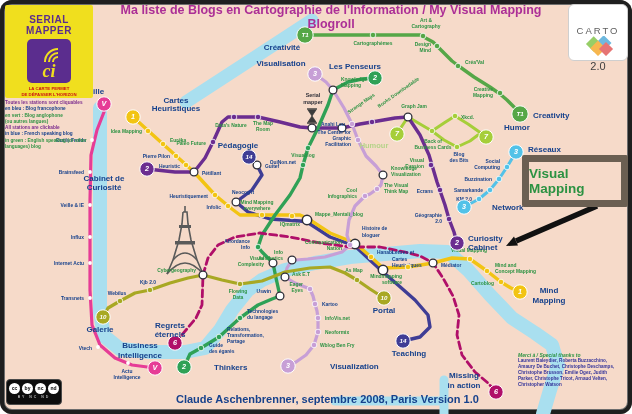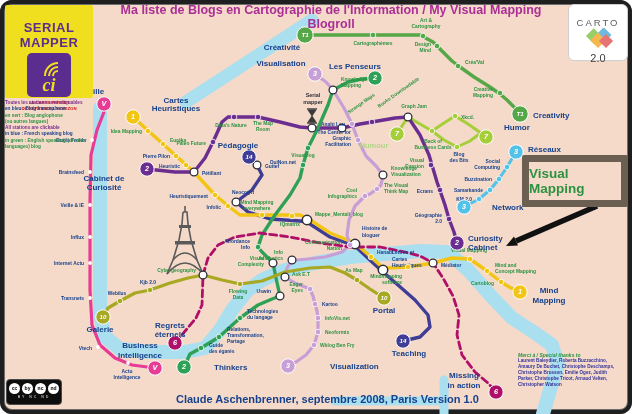--- a/index.html
+++ b/index.html
@@ -3,25 +3,25 @@
 <meta charset="utf-8">
 <style>
   html,body{margin:0;padding:0;background:#ffffff;}
   .screen{position:relative;width:632px;height:414px;background:#F6DAC9;border-radius:12px;overflow:hidden;
     box-shadow: inset 0 0 0 4px #1f1f1f, inset 0 0 0 5px #6e6e6e;
     font-family:"Liberation Sans", sans-serif;}
   #map-svg{position:absolute;left:0;top:0;}
   .page-title{position:absolute;left:96px;top:3px;width:470px;text-align:center;
     font-size:12.5px;font-weight:bold;color:#AC2F96;}
   .sm-logo{position:absolute;left:5px;top:5px;width:88px;height:93px;background:#F0DF1E;border-radius:2px;text-align:center;}
-  .sm-title{margin-top:15px;font-size:13px;font-weight:bold;letter-spacing:.5px;color:#5B2D8E;text-transform:uppercase;}
+  .sm-title{margin-top:9px;font-size:10px;font-weight:bold;letter-spacing:.5px;color:#5B2D8E;text-transform:uppercase;}
   .sm-tagline{margin-top:2px;font-size:4.3px;line-height:5.6px;font-weight:bold;color:#CC1111;text-transform:uppercase;}
   .carto-logo{position:absolute;left:568px;top:4px;width:60px;height:57px;background:#fff;border:1px solid #cfcfcf;
     border-radius:6px;text-align:center;box-sizing:border-box;}
-  .carto-name{margin-top:12px;font-size:9.5px;letter-spacing:2px;color:#5f5f5f;}
+  .carto-name{margin-top:20px;font-size:9.5px;letter-spacing:2px;color:#5f5f5f;}
   .carto-version{font-size:11px;color:#3f3f3f;}
   .legend{position:absolute;left:5px;top:100px;width:112px;font-size:4.7px;line-height:6.3px;font-weight:bold;}
   .hl-box{position:absolute;left:522px;top:155px;width:106px;height:52px;border:7px solid #6B5F52;border-radius:2px;
     background:#F6DAC9;box-sizing:border-box;display:flex;align-items:center;justify-content:center;}
   .hl-box span{font-size:13.5px;font-weight:bold;color:#2C9242;}
   .thanks{position:absolute;left:518px;top:352px;width:112px;}
   .thanks-head{font-size:5px;font-weight:bold;font-style:italic;color:#2C9242;}
   .thanks-line{font-size:4.6px;line-height:6px;font-weight:bold;color:#33339A;}
   .credit{position:absolute;left:176px;top:393px;font-size:11px;font-weight:bold;color:#16418C;}
   .cc{position:absolute;left:6px;top:379px;width:56px;height:26px;background:#0d0d0d;border:1px solid #4a4a4a;

